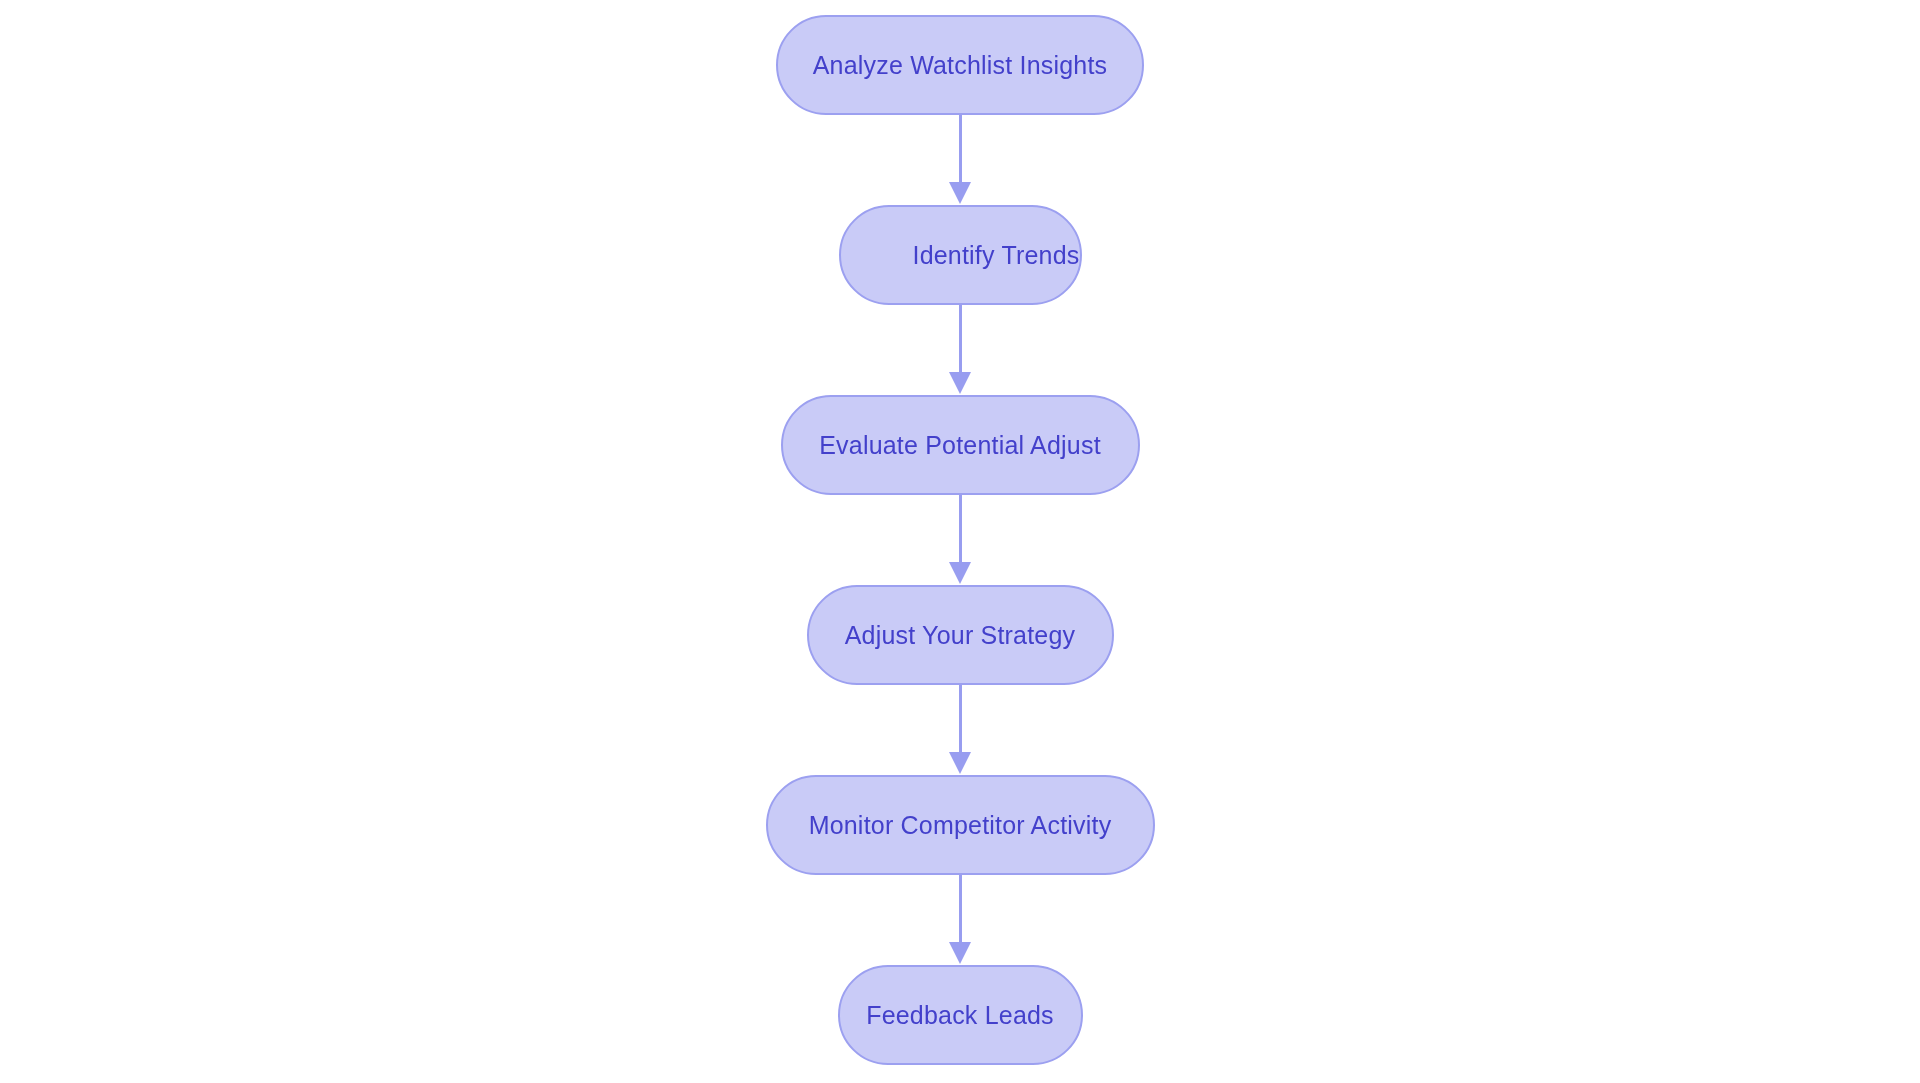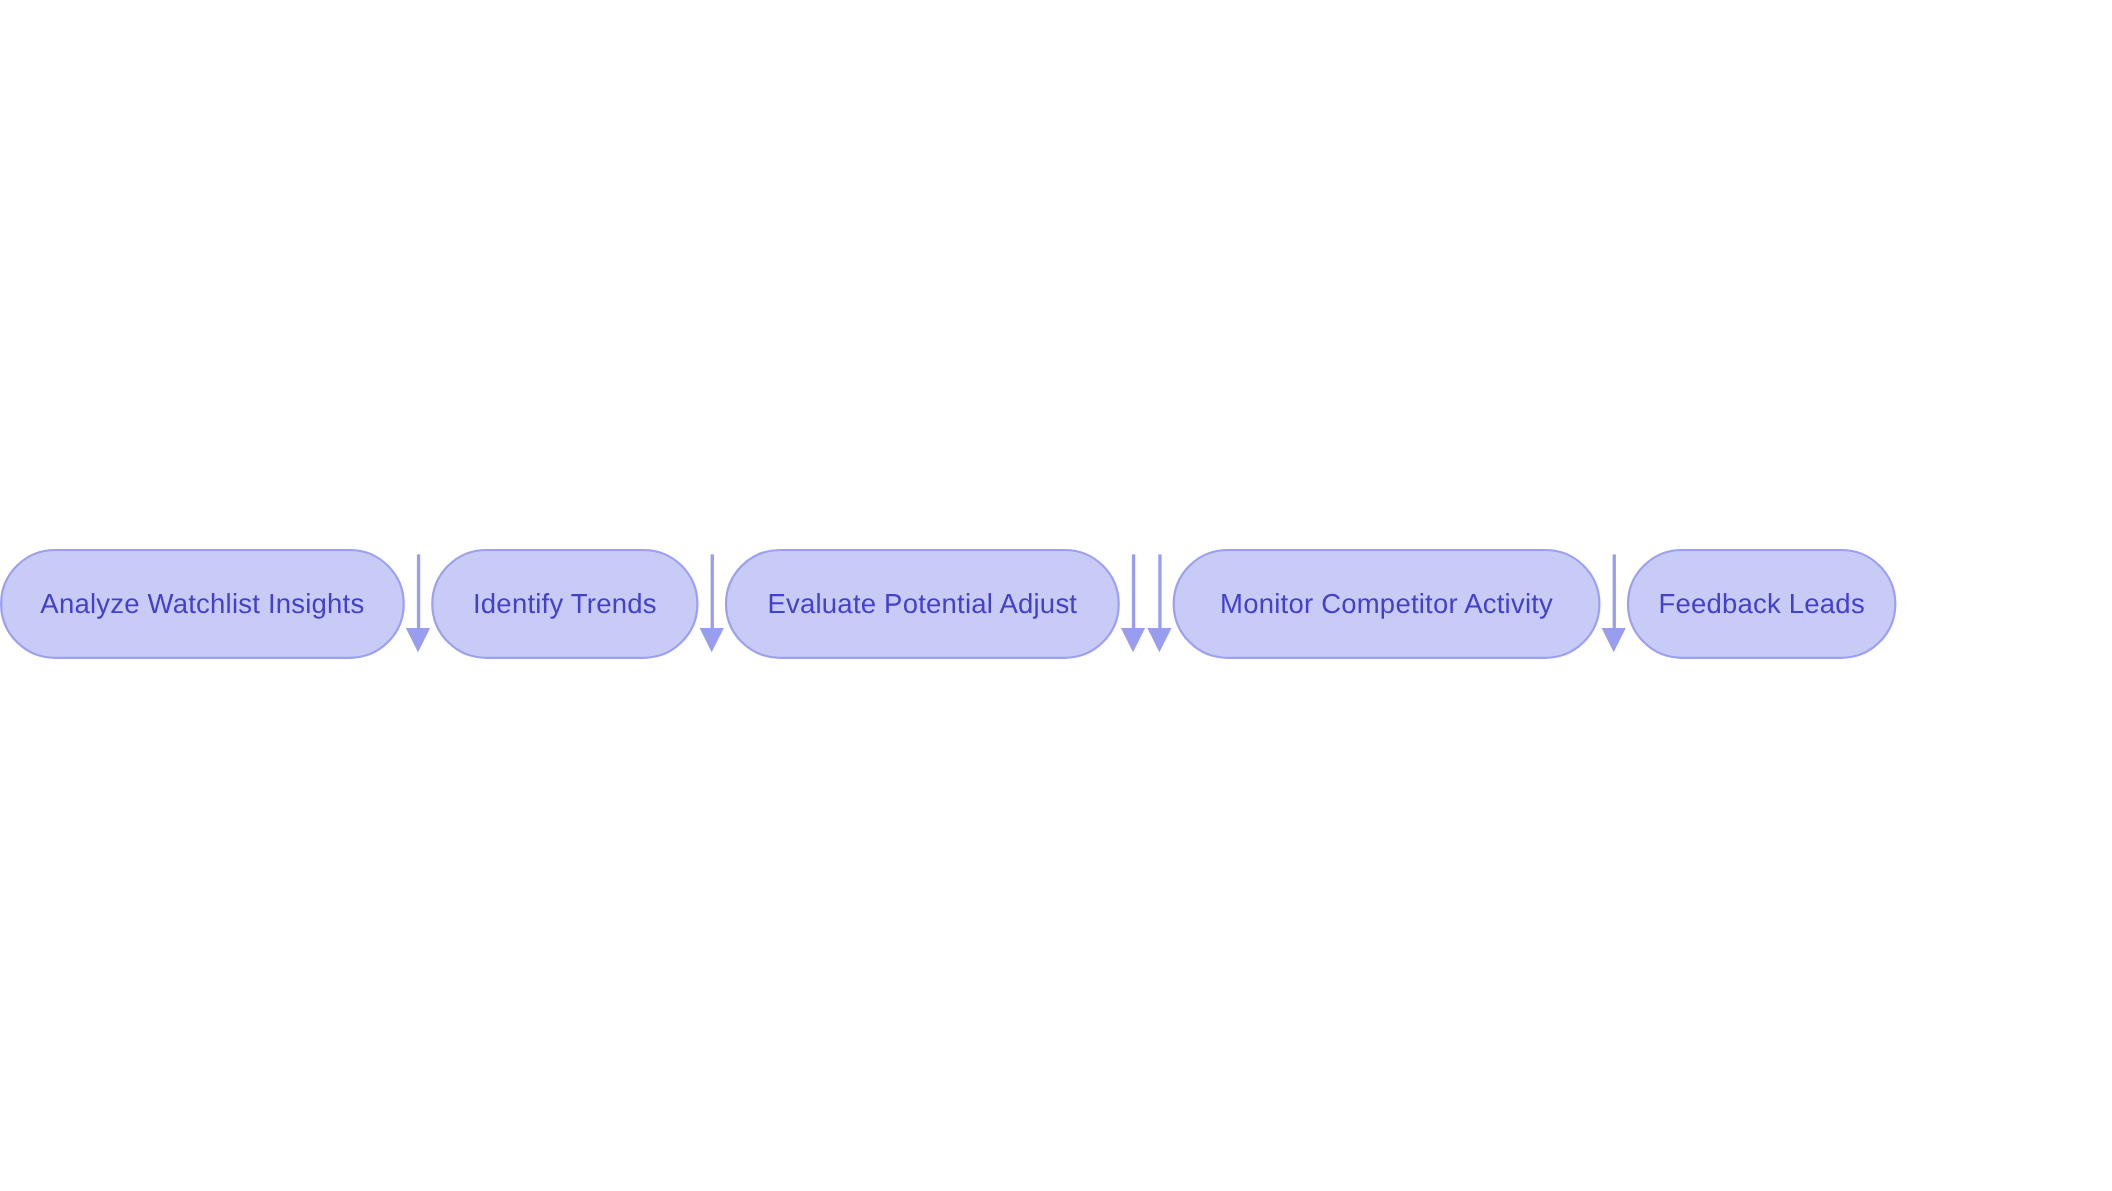--- a/index.html
+++ b/index.html
@@ -14,42 +14,42 @@
     width: 1920px;
     height: 1083px;
     background: var(--bg);
     overflow: hidden;
     font-family: "Liberation Sans", "DejaVu Sans", sans-serif;
   }
   .canvas {
     width: 1920px;
     height: 1083px;
     display: flex;
-    flex-direction: row;
+    flex-direction: column;
     align-items: center;
     padding-top: 15px;
   }
   .node {
     height: 100px;
     border-radius: 50px;
     background: var(--node-fill);
     border: 2px solid var(--node-border);
     display: flex;
     align-items: center;
     justify-content: center;
     flex: 0 0 auto;
   }
   .node .label {
     font-size: 25px;
     letter-spacing: 0.2px;
     color: var(--node-text);
     white-space: nowrap;
   }
   .n1 { width: 368px; }
-  .n2 { width: 243px; }
+  .n2 { width: 243px; justify-content: flex-end; }
   .n3 { width: 359px; }
   .n4 { width: 307px; }
   .n5 { width: 389px; }
   .n6 { width: 245px; }
   .connector {
     height: 90px;
     width: 24px;
     display: flex;
     flex-direction: column;
     align-items: center;
@@ -94,20 +94,23 @@
 
   <div class="node n3">
     <span class="label">Evaluate Potential Adjust</span>
   </div>
 
   <div class="connector">
     <div class="stem"></div>
     <div class="head"></div>
   </div>
 
+  <div class="node n4">
+    <span class="label">Adjust Your Strategy</span>
+  </div>
 
   <div class="connector">
     <div class="stem"></div>
     <div class="head"></div>
   </div>
 
   <div class="node n5">
     <span class="label">Monitor Competitor Activity</span>
   </div>
 

